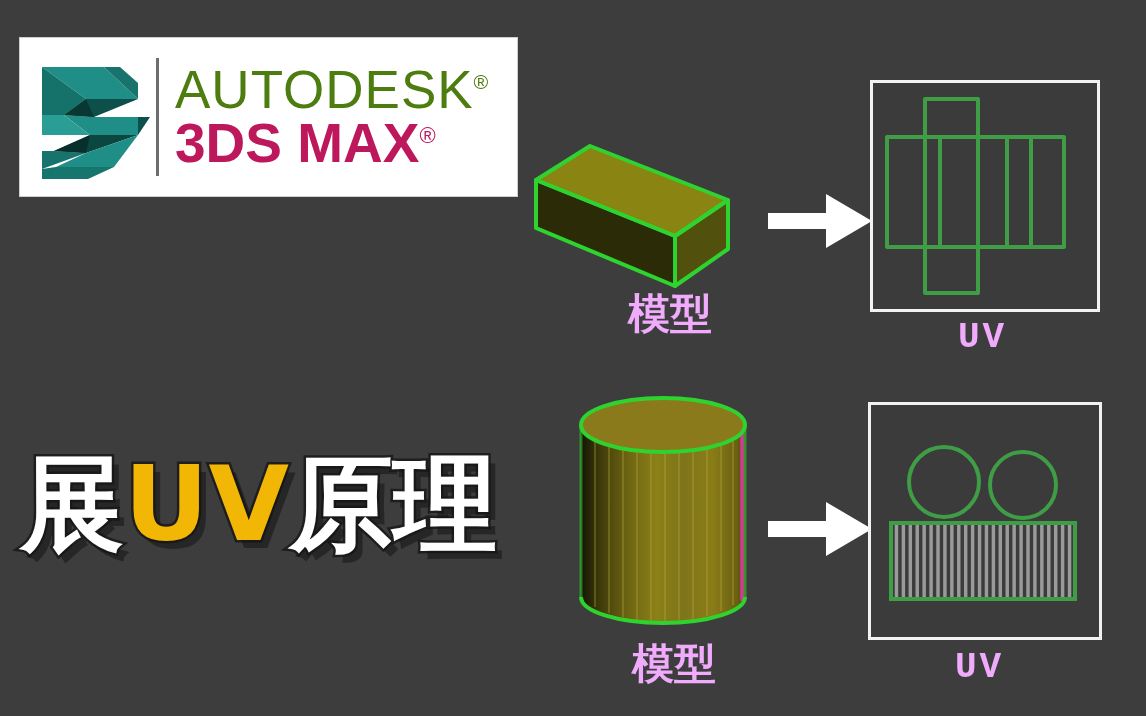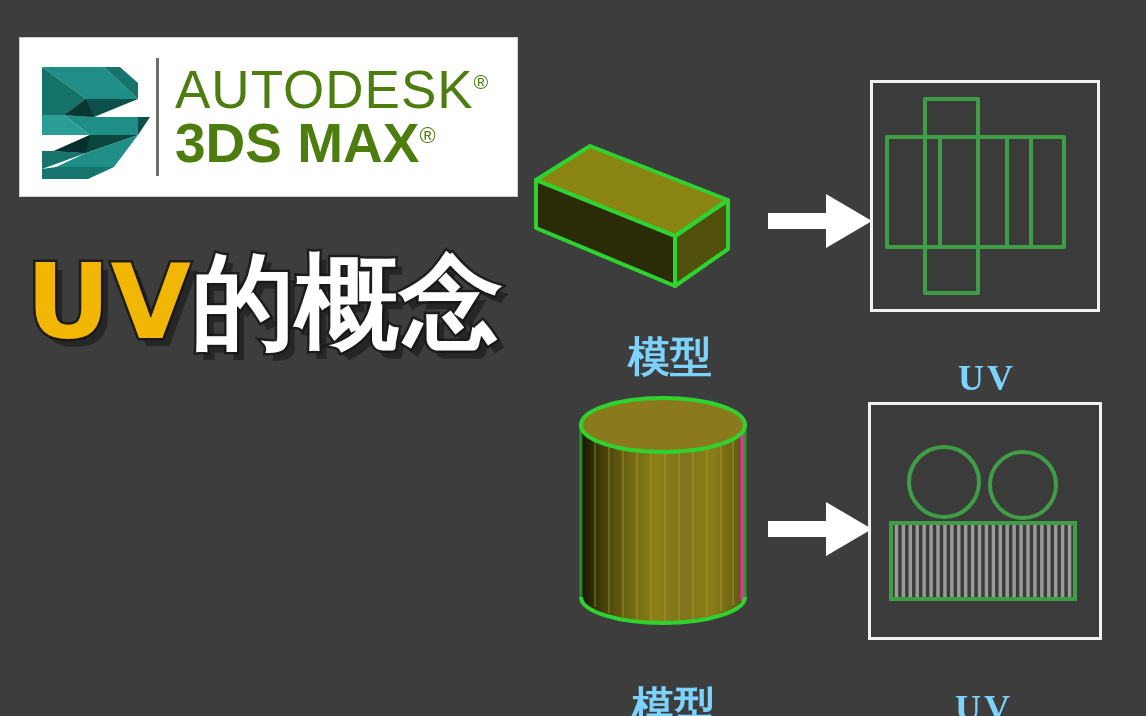--- a/index.html
+++ b/index.html
@@ -28,21 +28,21 @@
   #logo-words{
     display:flex;flex-direction:column;justify-content:center;
     line-height:1;flex:1 1 auto;
   }
   .logo-line1{
     font-size:53px;letter-spacing:1px;color:#4d7c0f;font-weight:400;
     white-space:nowrap;
     font-family:"Liberation Sans","DejaVu Sans",sans-serif;
   }
   .logo-line2{
-    font-size:55px;letter-spacing:0px;color:#4d7c0f;font-weight:bold;
+    font-size:55px;letter-spacing:0px;color:#be185d;font-weight:bold;
     white-space:nowrap;margin-top:0;
     font-family:"Liberation Sans","DejaVu Sans",sans-serif;
   }
   .reg{font-size:20px;vertical-align:super;font-weight:normal;}
   .reg2{font-size:22px;vertical-align:super;font-weight:normal;}
 
   
   .headline{
     position:absolute;
     font-weight:bold;
@@ -61,24 +61,23 @@
   }
   .t-white{
     color:#ffffff;
     -webkit-text-stroke:5px #1e1e1e;
     paint-order:stroke fill;
     text-shadow:7px 8px 0 rgba(20,20,20,.55);
   }
 
   
   .cap{
-    position:absolute;color:#7dd3fc;font-weight:bold;
+    position:absolute;color:#f0abfc;font-weight:bold;
     white-space:nowrap;line-height:1;
-    font-family:Liberation Serif, serif;
-    margin-top:40px;
+    font-family:Liberation Mono, monospace;
   }
   #cap-model-1{left:628px;top:296px;font-size:42px;}
   #cap-uv-1{left:958px;top:320px;font-size:36px;letter-spacing:3px;}
   #cap-model-2{left:632px;top:646px;font-size:42px;}
   #cap-uv-2{left:955px;top:650px;font-size:36px;letter-spacing:3px;}
 
   
   .uv-panel{
     position:absolute;background:#3b3b3b;border:3px solid #f2f2f2;
   }
@@ -124,22 +123,22 @@
     </div>
 
     <div id="logo-divider"></div>
 
     <div id="logo-words">
       <div class="logo-line1"><span>AUTODESK</span><span class="reg">®</span></div>
       <div class="logo-line2"><span>3DS MAX</span><span class="reg2">®</span></div>
     </div>
   </div>
 
-  <div id="headline-1" class="headline"><span class="t-gold">UV</span><span class="t-white">的概念</span></div>
-
+
+  <div id="headline-2" class="headline"><span class="t-white">展</span><span class="t-gold">UV</span><span class="t-white">原理</span></div>
 
   <div id="model-box" class="model">
     <svg viewBox="0 0 250 190" xmlns="http://www.w3.org/2000/svg">
 
       <polygon points="31,72 85,38 223,92 170,128" fill="#8a8413"></polygon>
 
       <polygon points="31,72 170,128 170,178 31,120" fill="#2b2b08"></polygon>
 
       <polygon points="170,128 223,92 223,141 170,178" fill="#51500d"></polygon>
 

